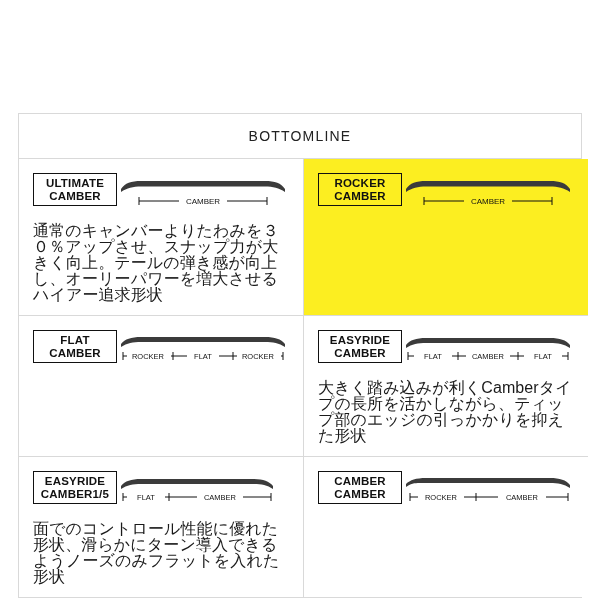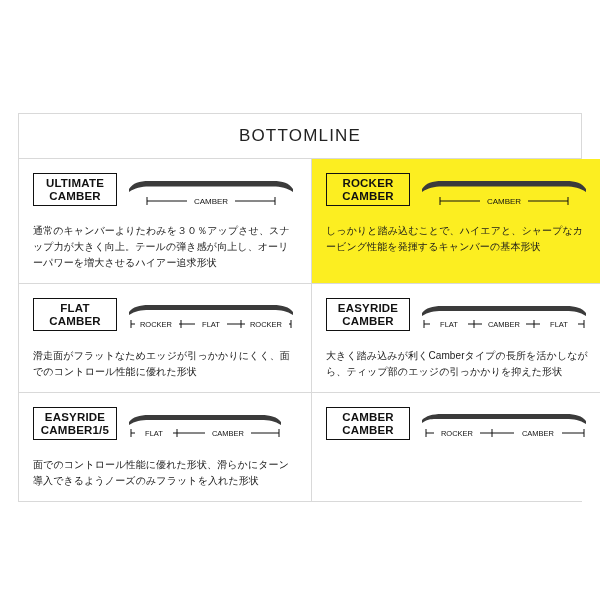--- a/index.html
+++ b/index.html
@@ -30,21 +30,21 @@
   }
   .panel-header {
     height: 44px;
     border-bottom: 1px solid #d9d9d9;
     display: flex;
     align-items: center;
     justify-content: center;
     background: #ffffff;
   }
   .panel-header .title {
-    font-size: 17px;
+    font-size: 14px;
     letter-spacing: 1.2px;
     color: #222222;
     font-weight: 400;
   }
   .grid {
     display: grid;
     grid-template-columns: 1fr 1fr;
   }
   .cell {
     box-sizing: border-box;
@@ -60,21 +60,20 @@
   }
   .cell.row-last {
     border-bottom: none;
   }
   .cell.highlight {
     background: #fcee21;
   }
   .cell-top {
     display: flex;
     align-items: flex-start;
-    gap: 8px;
     height: 44px;
   }
   .name-box {
     border: 1px solid #111111;
     box-sizing: border-box;
     padding: 3px 6px 2px 6px;
     min-width: 84px;
     display: flex;
     flex-direction: column;
     justify-content: center;
@@ -92,21 +91,21 @@
   .shape-area {
     flex: 1;
     position: relative;
     height: 44px;
   }
   .shape-svg {
     display: block;
   }
   .desc {
     margin-top: 6px;
-    font-size: 10px;
+    font-size: 16px;
     line-height: 16px;
     color: #1a1a1a;
     letter-spacing: 0.1px;
   }
 </style>
 </head>
 <body>
 
 <div class="page">
   <div class="panel">
@@ -147,21 +146,20 @@
             <svg class="shape-svg" width="172" height="44" viewBox="0 0 172 44">
               <path d="M4,16 C8,10 14,8 24,8 L148,8 C158,8 164,10 168,16 L168,19 C162,15 156,13.5 148,13.5 L24,13.5 C16,13.5 10,15 4,19 Z" fill="#3b3b3b"></path>
               <line x1="22" y1="28" x2="150" y2="28" stroke="#111" stroke-width="1"></line>
               <line x1="22" y1="24" x2="22" y2="32" stroke="#111" stroke-width="1"></line>
               <line x1="150" y1="24" x2="150" y2="32" stroke="#111" stroke-width="1"></line>
               <rect x="62" y="22" width="48" height="12" fill="#fcee21"></rect>
               <text x="86" y="31" font-family="Liberation Sans, sans-serif" font-size="8" text-anchor="middle" fill="#111">CAMBER</text>
             </svg>
           </div>
         </div>
-        <div class="desc">しっかりと踏み込むことで、ハイエアと、シャープなカービング性能を発揮するキャンバーの基本形状</div>
       </div>
 
       <div class="cell">
         <div class="cell-top">
           <div class="name-box">
             <div class="name-line">FLAT</div>
             <div class="name-line">CAMBER</div>
           </div>
           <div class="shape-area">
             <svg class="shape-svg" width="172" height="44" viewBox="0 0 172 44">
@@ -173,21 +171,20 @@
               <line x1="166" y1="22" x2="166" y2="30" stroke="#111" stroke-width="1"></line>
               <rect x="10" y="20" width="44" height="12" fill="#ffffff"></rect>
               <text x="31" y="29" font-family="Liberation Sans, sans-serif" font-size="7.5" text-anchor="middle" fill="#111">ROCKER</text>
               <rect x="70" y="20" width="32" height="12" fill="#ffffff"></rect>
               <text x="86" y="29" font-family="Liberation Sans, sans-serif" font-size="7.5" text-anchor="middle" fill="#111">FLAT</text>
               <rect x="120" y="20" width="44" height="12" fill="#ffffff"></rect>
               <text x="141" y="29" font-family="Liberation Sans, sans-serif" font-size="7.5" text-anchor="middle" fill="#111">ROCKER</text>
             </svg>
           </div>
         </div>
-        <div class="desc">滑走面がフラットなためエッジが引っかかりにくく、面でのコントロール性能に優れた形状</div>
       </div>
 
       <div class="cell col-right">
         <div class="cell-top">
           <div class="name-box">
             <div class="name-line">EASYRIDE</div>
             <div class="name-line">CAMBER</div>
           </div>
           <div class="shape-area">
             <svg class="shape-svg" width="172" height="44" viewBox="0 0 172 44">

